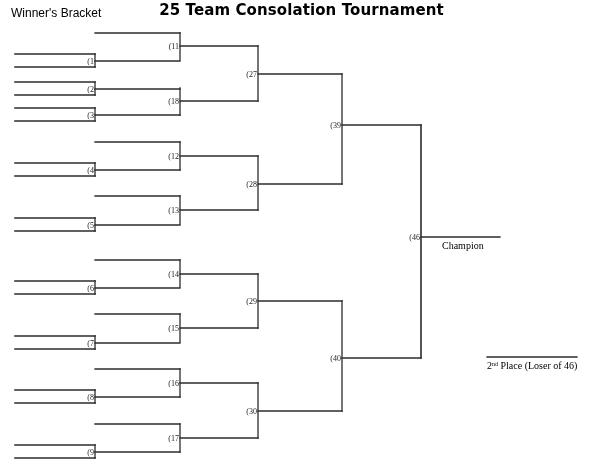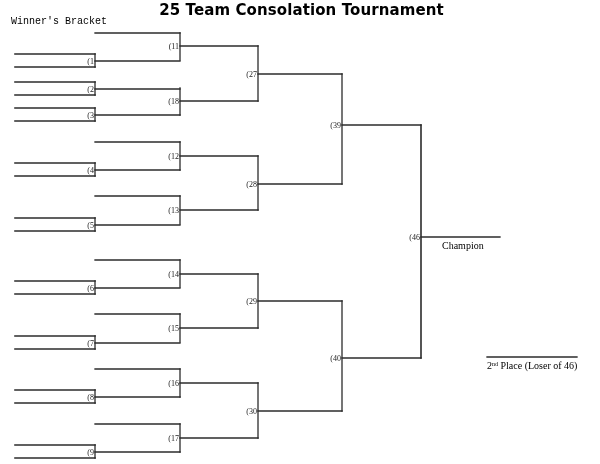--- a/index.html
+++ b/index.html
@@ -1,20 +1,20 @@
 <!DOCTYPE html>
 <html><head>
   <meta charset="utf-8">
   <style>
     html, body { margin: 0; padding: 0; background: #ffffff; }
     body { width: 600px; height: 464px; position: relative; overflow: hidden; }
     .corner-label {
-      position: absolute; left: 11px; top: 16px;
-      font-family: Liberation Mono, monospace;
-      font-size: 10px; color: #000;
+      position: absolute; left: 11px; top: 6px;
+      font-family: Liberation Sans, sans-serif;
+      font-size: 12px; color: #000;
     }
     .title {
       position: absolute; left: 0; width: 600px; top: 1px; text-align: center;
       font-family: "DejaVu Sans", "Liberation Sans", sans-serif;
       font-weight: bold; font-size: 15px; color: #000; letter-spacing: 0.1px;
       padding-left: 3px; box-sizing: border-box;
     }
     svg.bracket { position: absolute; left: 0; top: 0; }
     svg.bracket line { stroke-linecap: square; }
     .game-label {

